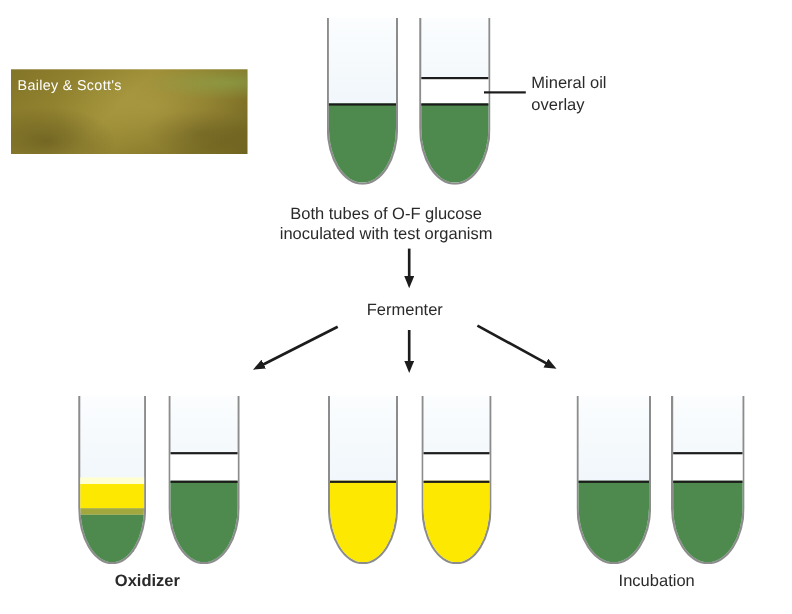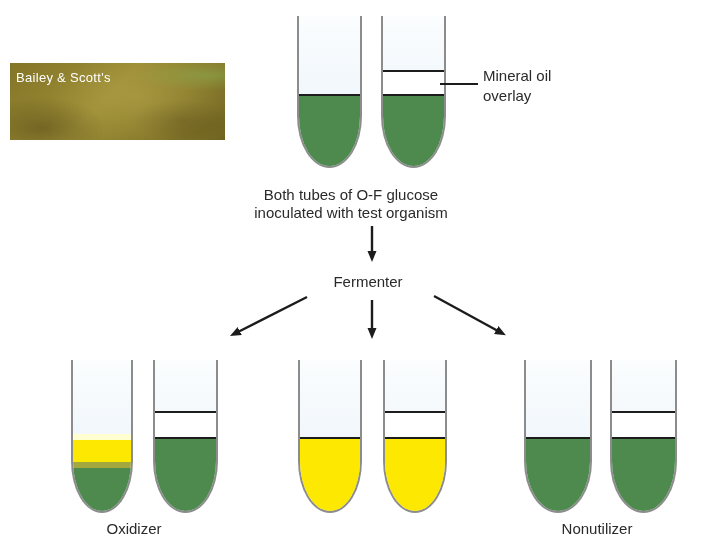--- a/index.html
+++ b/index.html
@@ -97,21 +97,21 @@
       <div class="layer banded fill-olive" style="top:102px;height:6px;"></div>
       <div class="layer fill-green" style="top:108px;"></div>
     </div>
   </div>
   <div class="tube" style="left:153px;top:360px;width:65px;height:153px;">
     <div class="tube-inner">
       <div class="layer banded lined fill-oil" style="top:51px;height:26px;"></div>
       <div class="layer lined fill-green" style="top:77px;"></div>
     </div>
   </div>
-  <div class="lbl center" style="left:54px;top:520px;width:160px;">
+  <div class="lbl center" style="left:54px;top:520px;width:160px;font-weight:bold;">
     <div>Oxidizer</div>
   </div>
 
   <div class="tube" style="left:298px;top:360px;width:64px;height:153px;">
     <div class="tube-inner">
       <div class="layer lined fill-yellow" style="top:77px;"></div>
     </div>
   </div>
   <div class="tube" style="left:383px;top:360px;width:64px;height:153px;">
     <div class="tube-inner">
@@ -125,17 +125,17 @@
       <div class="layer lined fill-green" style="top:77px;"></div>
     </div>
   </div>
   <div class="tube" style="left:610px;top:360px;width:67px;height:153px;">
     <div class="tube-inner">
       <div class="layer banded lined fill-oil" style="top:51px;height:26px;"></div>
       <div class="layer lined fill-green" style="top:77px;"></div>
     </div>
   </div>
   <div class="lbl center" style="left:517px;top:520px;width:160px;">
-    <div>Nonutilizer</div>
+    <div>Incubation</div>
     <div></div>
   </div>
 
 </div>
 
 </body></html>

